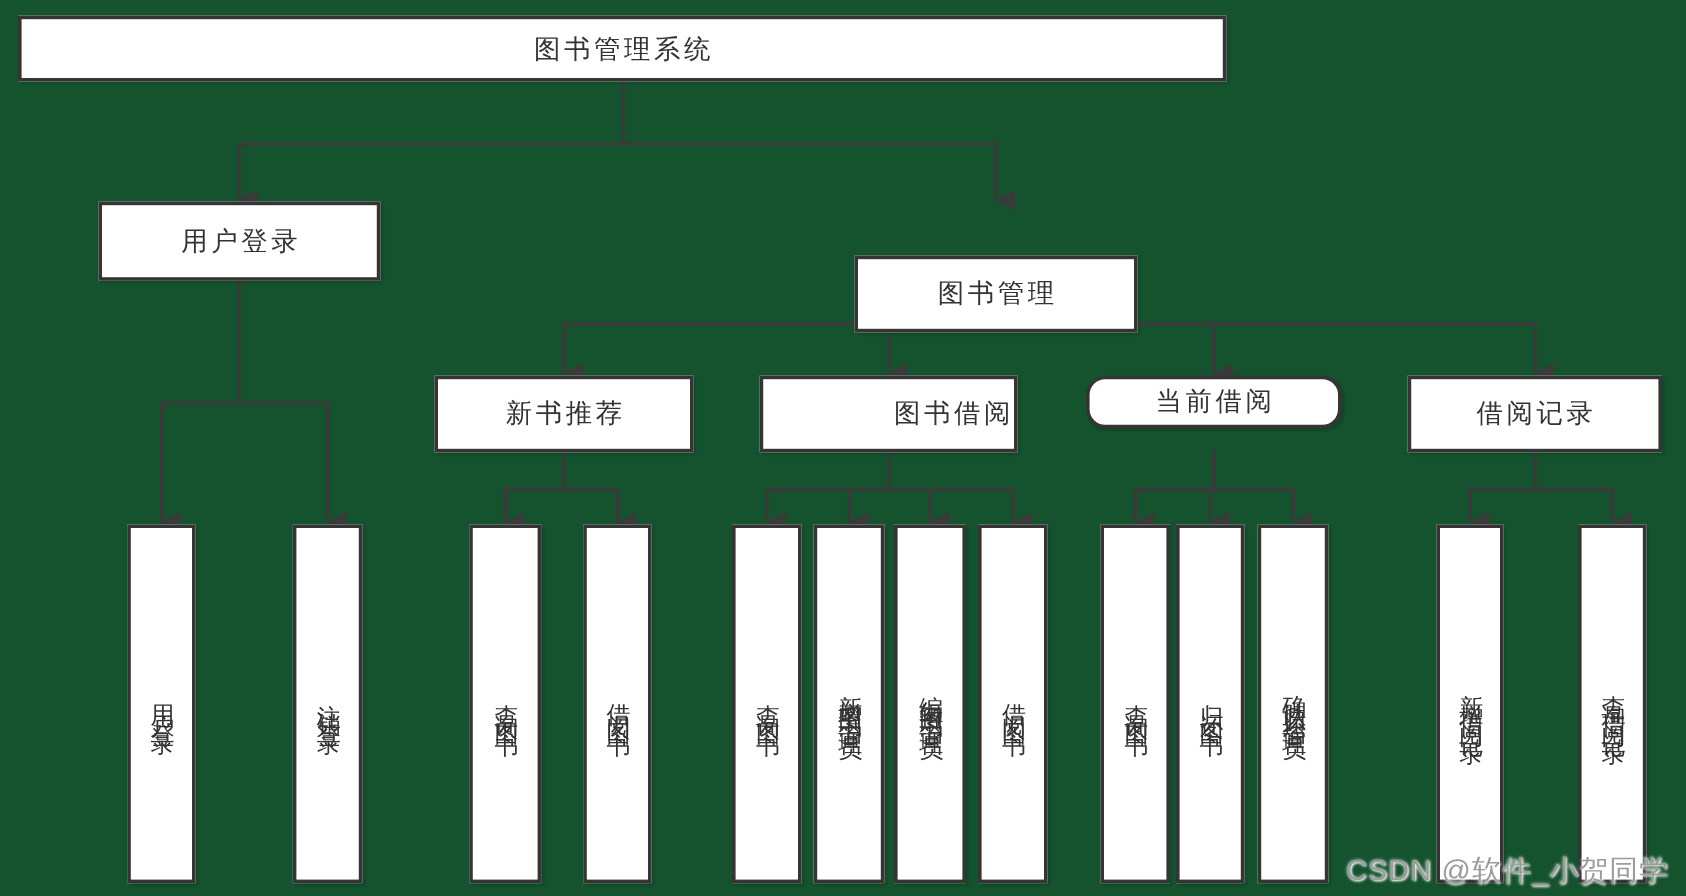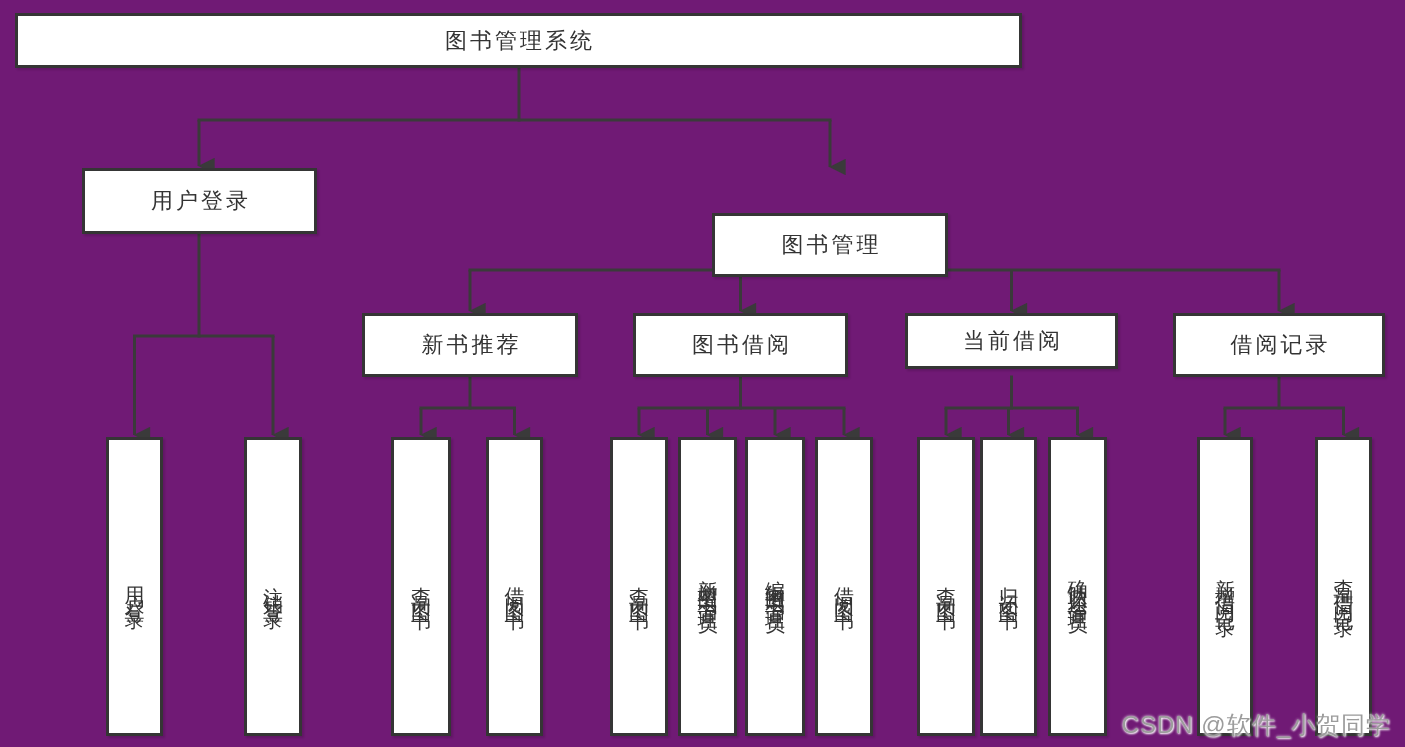--- a/index.html
+++ b/index.html
@@ -5,21 +5,21 @@
   html, body {
     margin: 0;
     padding: 0;
     background: #ffffff;
     font-family: "Liberation Sans", sans-serif;
   }
   #canvas {
     position: relative;
     width: 1405px;
     height: 747px;
-    background: #701a75;
+    background: #14532d;
     overflow: hidden;
   }
   #wires {
     position: absolute;
     left: 0; top: 0;
     width: 1405px;
     height: 747px;
     z-index: 1;
   }
   .cline {
@@ -128,24 +128,24 @@
   <div class="node" style="left:82px; top:168px; width:235px; height:66px;">
     <span class="hlabel">用户登录</span>
   </div>
   <div class="node" style="left:712px; top:169px; width:236px; height:64px;margin-top:44px;">
     <span class="hlabel">图书管理</span>
   </div>
 
   <div class="node" style="left:362px; top:313px; width:216px; height:64px;">
     <span class="hlabel">新书推荐</span>
   </div>
-  <div class="node" style="left:633px; top:313px; width:215px; height:64px;">
+  <div class="node" style="left:633px; top:313px; width:215px; height:64px;justify-content:flex-end;">
     <span class="hlabel">图书借阅</span>
   </div>
-  <div class="node" style="left:905px; top:313px; width:213px; height:56px;">
+  <div class="node" style="left:905px; top:313px; width:213px; height:44px;border-radius:16px;">
     <span class="hlabel">当前借阅</span>
   </div>
   <div class="node" style="left:1173px; top:313px; width:212px; height:64px;">
     <span class="hlabel">借阅记录</span>
   </div>
 
   <div class="node" style="left:106px; top:437px; width:57px; height:299px;">
     <span class="vlabel">用户登录</span>
   </div>
   <div class="node" style="left:244px; top:437px; width:58px; height:299px;">

